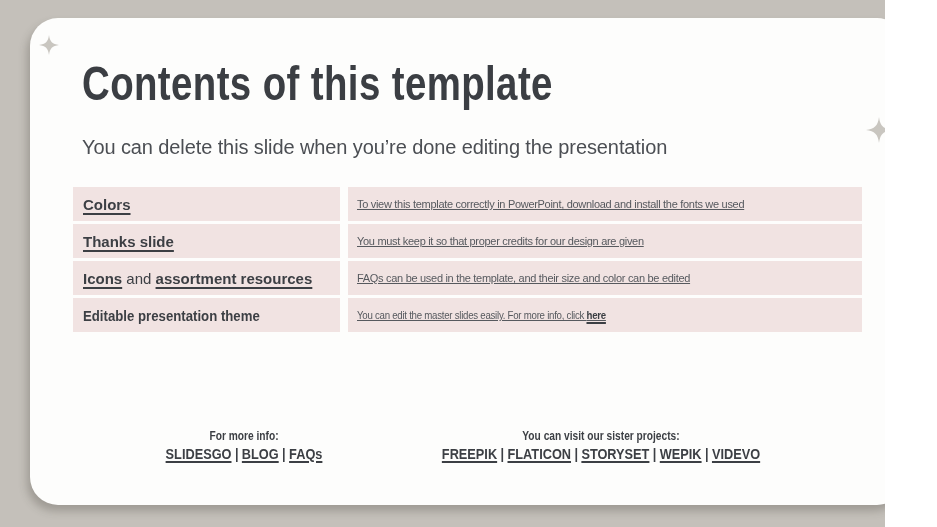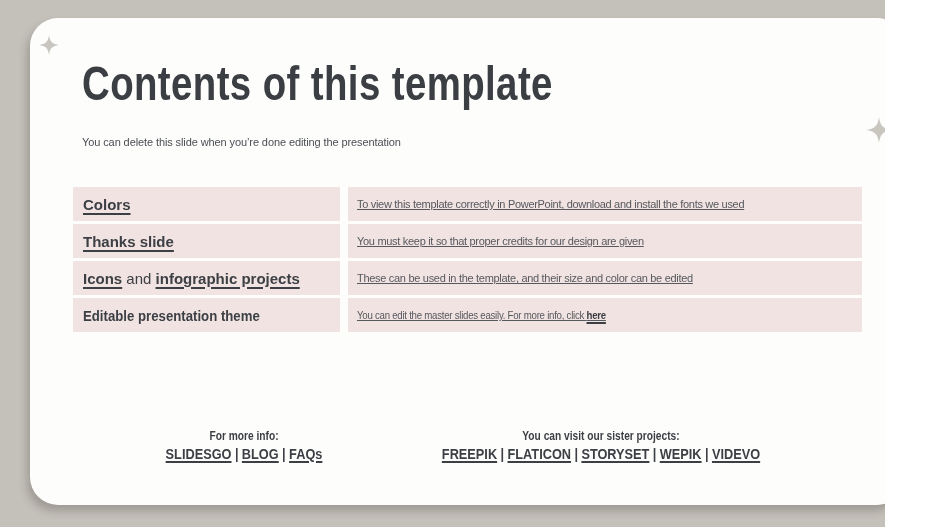--- a/index.html
+++ b/index.html
@@ -17,21 +17,21 @@
   .sparkle-tl { left:9px; top:17px; width:20px; height:20px; }
   .sparkle-right { left:836px; top:99px; width:26px; height:26px; }
   .title {
     position:absolute; left:52px; top:38px; margin:0;
     font-size:48px; font-weight:bold; color:#3b3e43;
     white-space:nowrap; transform:scaleX(0.80); transform-origin:left top;
     letter-spacing:0.5px;
   }
   .subtitle {
     position:absolute; left:52px; top:118px; margin:0;
-    font-size:11px; color:#4b4e53; letter-spacing:-0.1px; white-space:nowrap;
+    font-size:20px; color:#4b4e53; letter-spacing:-0.1px; white-space:nowrap;
   }
   .table {
     position:absolute; left:43px; top:169px;
     display:flex; flex-direction:column; gap:3px;
   }
   .row { display:flex; gap:8px; }
   .cell {
     background:#f1e3e2; height:34px; box-sizing:border-box;
     display:flex; align-items:center;
   }
@@ -93,24 +93,24 @@
         <div class="row">
           <div class="cell label-cell">
             <span class="cell-text"><span class="part-link">Thanks slide</span></span>
           </div>
           <div class="cell desc-cell">
             <span class="cell-text"><span class="part-plain">You must keep it so that proper credits for our design are given</span></span>
           </div>
         </div>
         <div class="row">
           <div class="cell label-cell">
-            <span class="cell-text"><span class="part-link">Icons</span><span class="part-plain"> and </span><span class="part-link">infographic projects</span></span>
+            <span class="cell-text"><span class="part-link">Icons</span><span class="part-plain"> and </span><span class="part-link">assortment resources</span></span>
           </div>
           <div class="cell desc-cell">
-            <span class="cell-text"><span class="part-plain">These can be used in the template, and their size and color can be edited</span></span>
+            <span class="cell-text"><span class="part-plain">FAQs can be used in the template, and their size and color can be edited</span></span>
           </div>
         </div>
         <div class="row condensed">
           <div class="cell label-cell">
             <span class="cell-text"><span class="part-bold">Editable presentation theme</span></span>
           </div>
           <div class="cell desc-cell">
             <span class="cell-text"><span class="part-plain">You can edit the master slides easily. For more info, click </span><span class="part-link">here</span></span>
           </div>
         </div>

